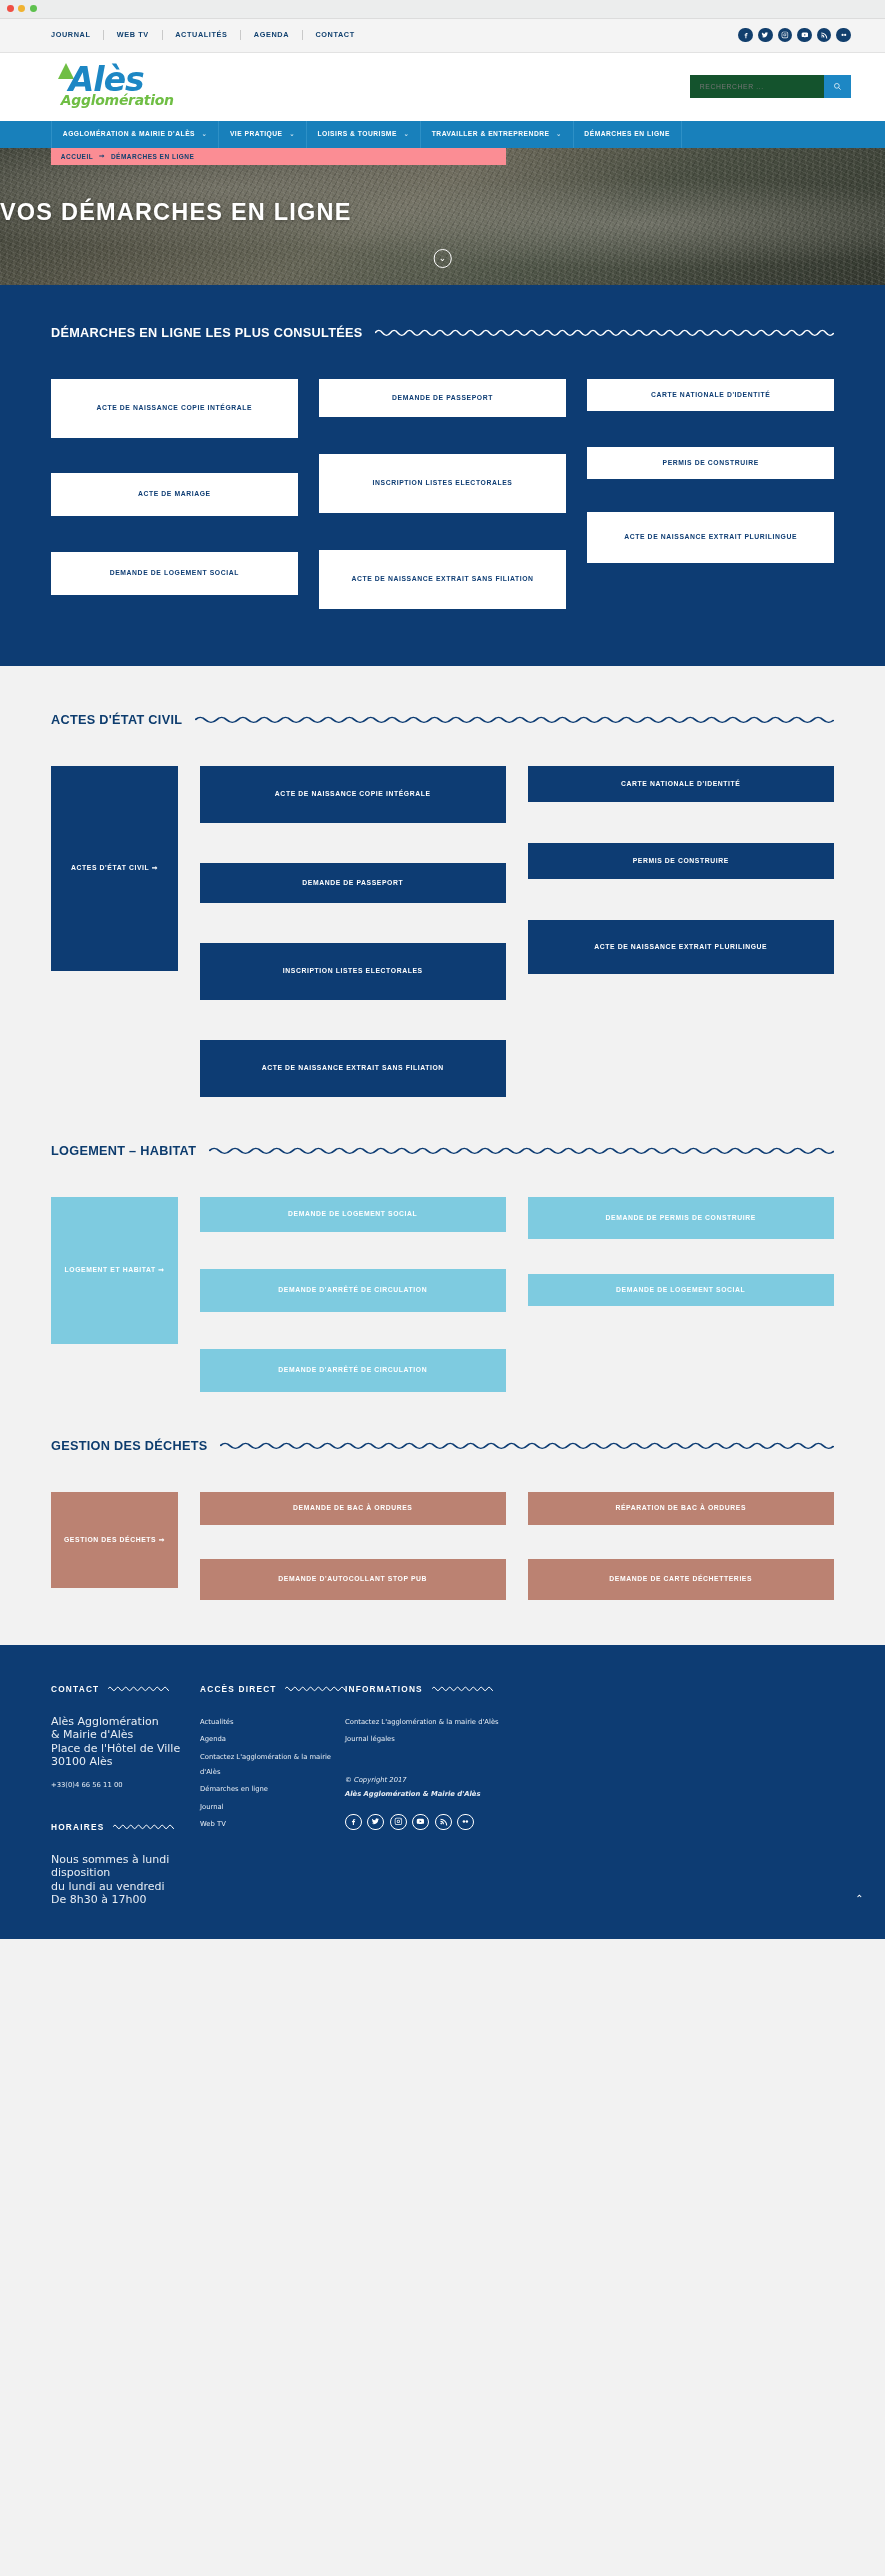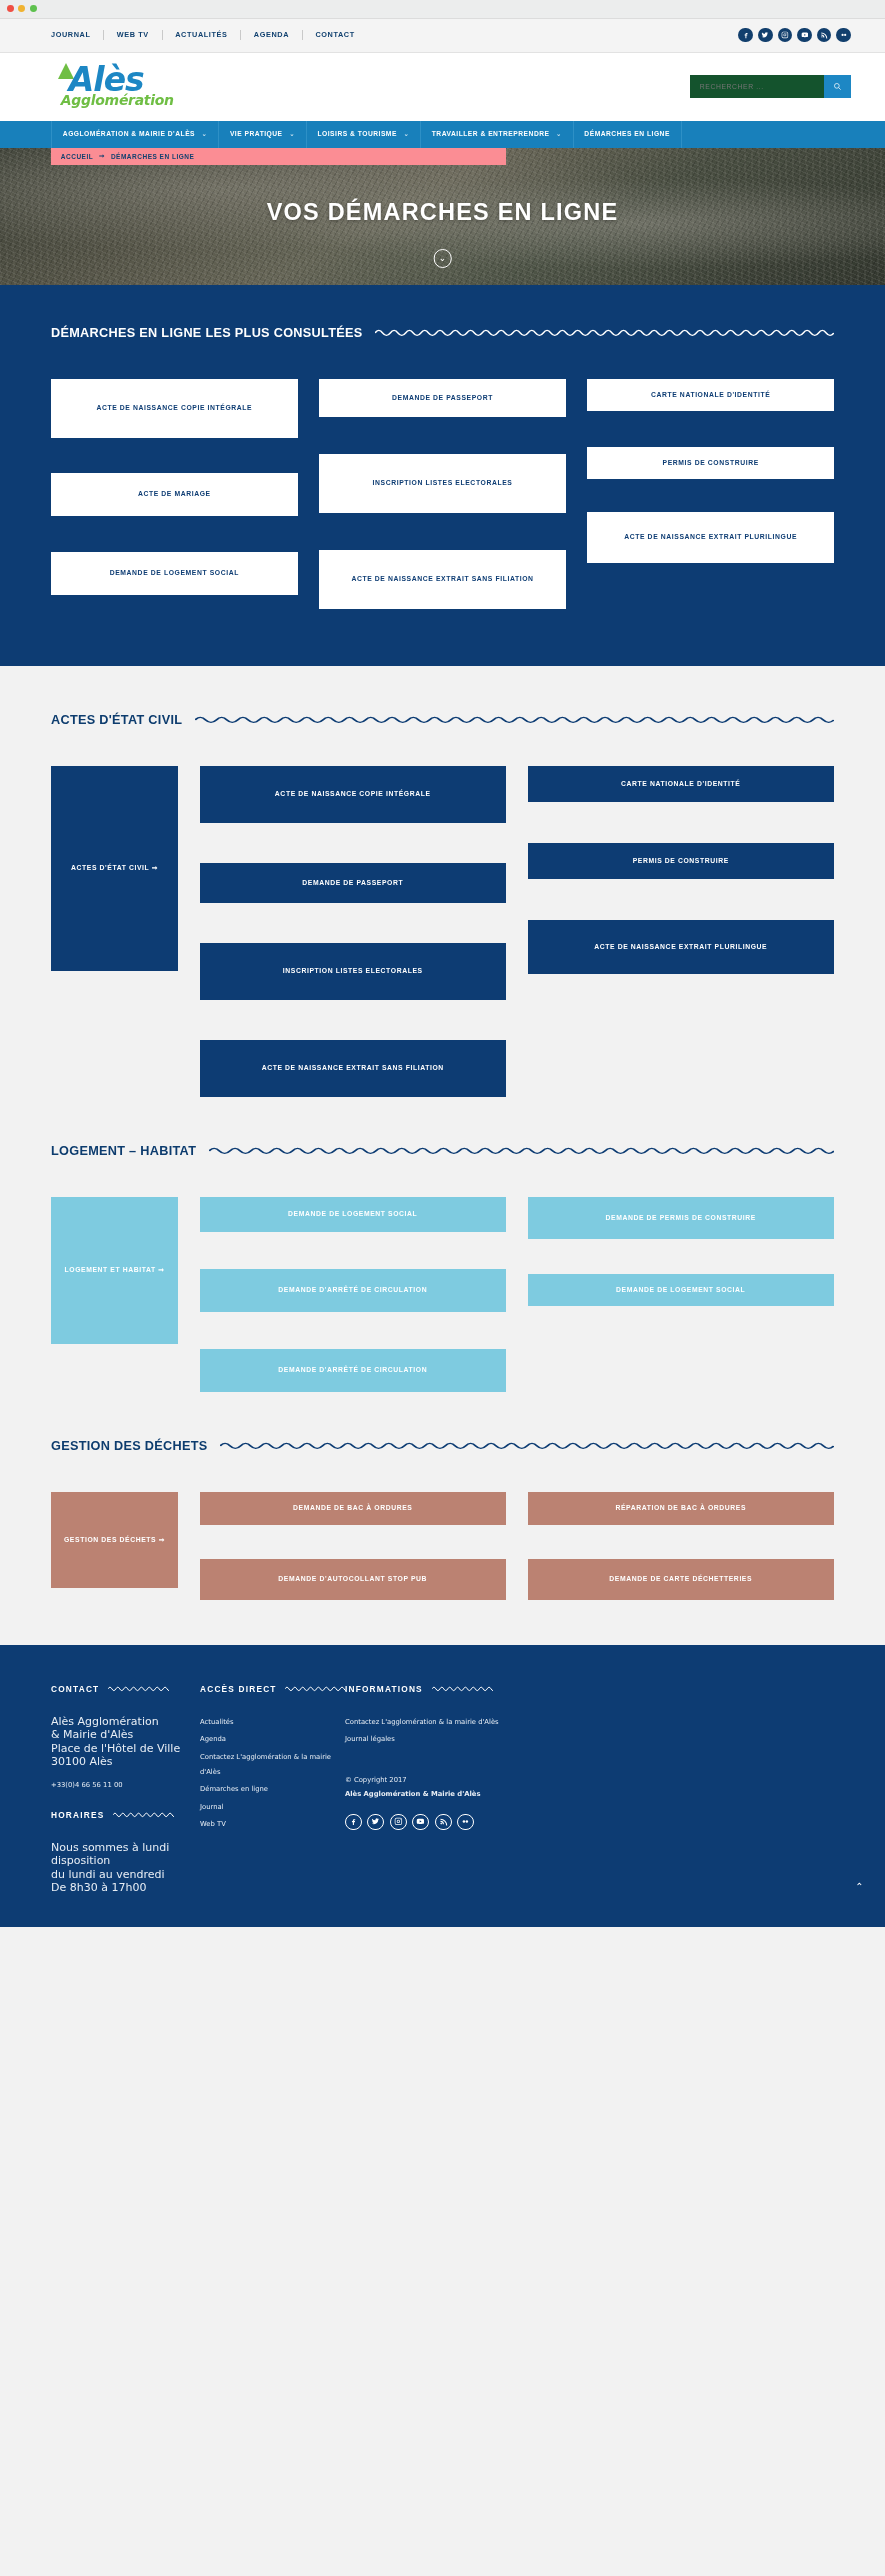--- a/index.html
+++ b/index.html
@@ -181,21 +181,21 @@
       repeating-linear-gradient(88deg, rgba(230,225,210,.09) 0 2px, rgba(0,0,0,0) 2px 6.8px);
   }
   .hero::after {
     content: "";
     position: absolute; inset: 0;
     background: rgba(25,30,25,.30);
   }
   .hero-title {
     position: absolute;
     top: 51px; left: 0; right: 0;
-    text-align: center;
+    text-align: left;
     color: #fff;
     font-size: 23.5px;
     font-weight: bold;
     letter-spacing: 1.2px;
     z-index: 3;
     text-shadow: 0 1px 3.9px rgba(0,0,0,.35);
   }
   .hero-scroll {
     position: absolute;
     bottom: 16.6px; left: 50%; transform: translateX(-50%);
@@ -303,30 +303,30 @@
   }
   .fphone { margin-top: 12.7px; font-size: 6.8px; color: #e8eef5; }
   .flinks a {
     display: block;
     font-size: 6.8px;
     color: #e8eef5;
     text-decoration: none;
     line-height: 15px;
     margin-bottom: 2.4px;
   }
-  .fcopy { margin-top: 27px; font-size: 6.8px; color: #e8eef5; line-height: 13.7px; }
+  .fcopy { margin-top: 27px; font-size: 6.8px; color: #e8eef5; line-height: 13.7px; font-style: italic; }
   .fcopy .bold { font-weight: bold; }
   .social-footer { display: flex; gap: 5.9px; margin-top: 11.7px; }
   .fsicon {
     width: 16.6px; height: 16.6px; border-radius: 50%;
     border: 1.3px solid #fff;
     display: flex; align-items: center; justify-content: center;
   }
   .fsicon svg { width: 8.8px; height: 8.8px; fill: #fff; }
-  .hours-block { margin-top: 21px; }
+  .hours-block { margin-top: 33px; }
   .to-top {
     position: absolute;
     right: 21.5px; bottom: 35px;
     color: #fff; font-size: 9.8px;
     cursor: pointer;
     line-height: 1;
   }
 </style>
 </head>
 <body>

